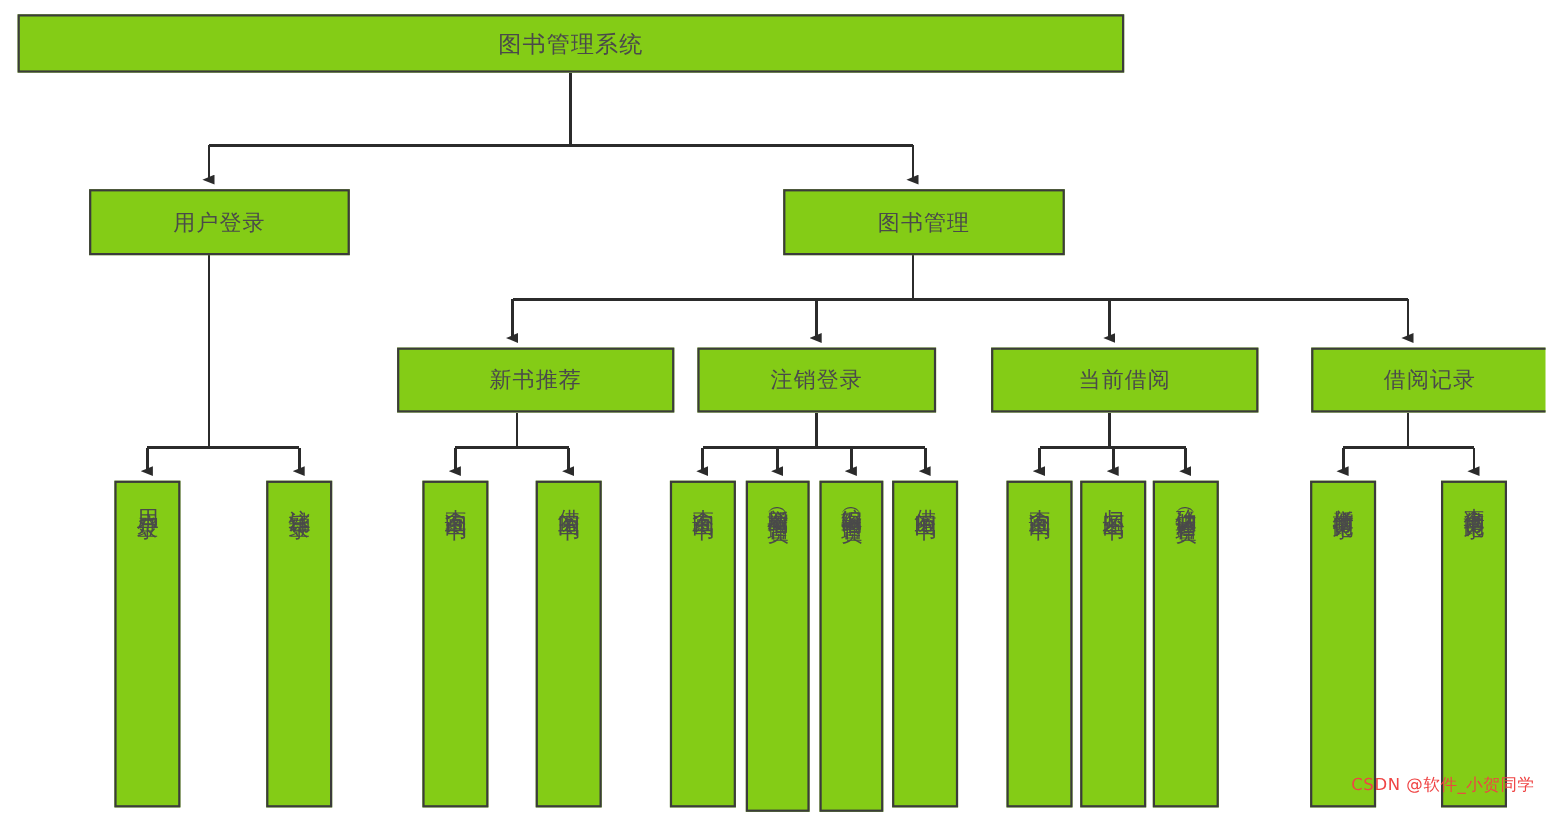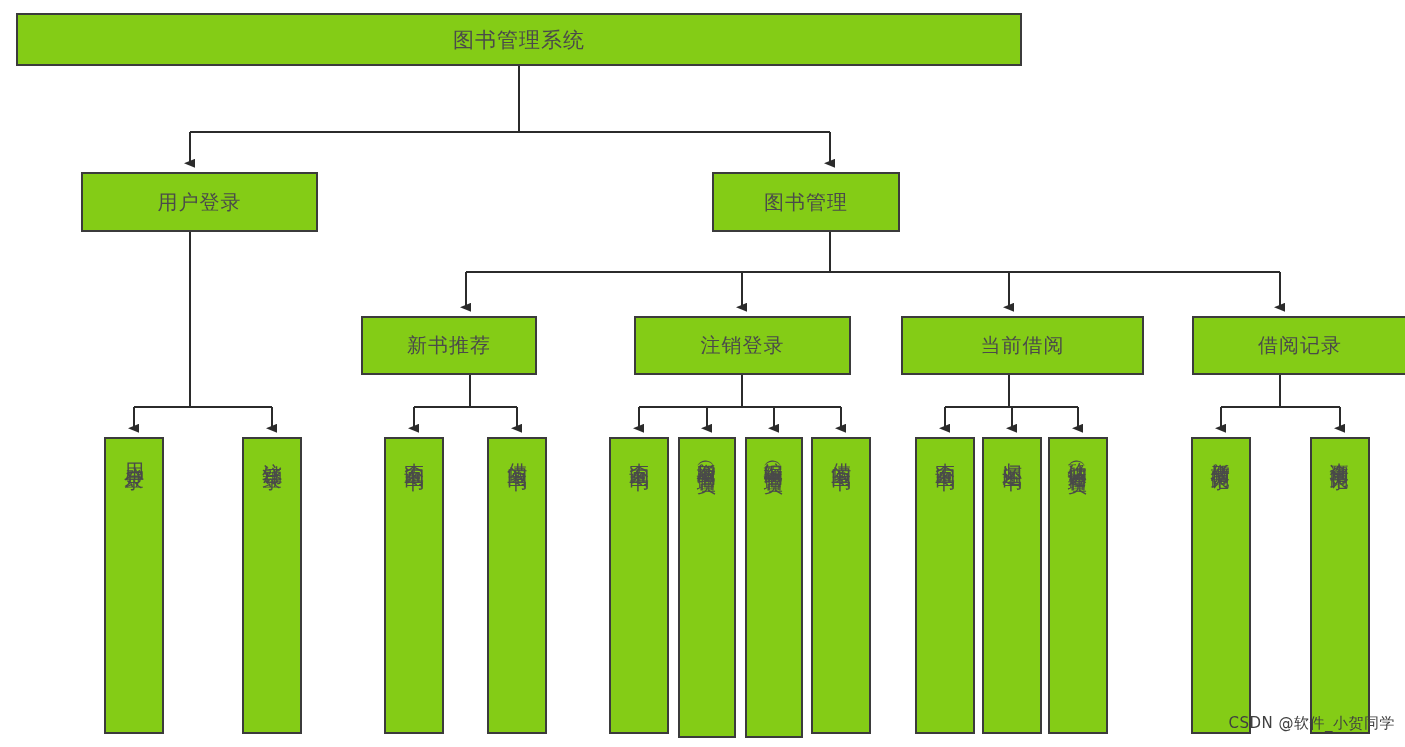--- a/index.html
+++ b/index.html
@@ -55,23 +55,23 @@
     white-space:nowrap;
     display:block;
   }
   .node.leaf.tall .vtext{
     font-size:19px;
     letter-spacing:2px;
   }
   .watermark{
     position:absolute;
     right:10px;
-    bottom:14px;
+    bottom:24px;
     font-size:15px;
-    color:#404040;
+    color:#ef4444;
     letter-spacing:0.5px;
     z-index:3;
     white-space:nowrap;
   }
 </style>
 </head>
 <body>
 
 <div id="diagram">
 
@@ -127,25 +127,25 @@
   </svg>
 
   <div class="node root" style="left:16px;top:13px;width:1006px;height:53px;">
     <span>图书管理系统</span>
   </div>
 
   <div class="node branch" style="left:81px;top:172px;width:237px;height:60px;">
     <span>用户登录</span>
   </div>
 
-  <div class="node branch" style="left:712px;top:172px;width:188px;height:60px;">
+  <div class="node branch" style="left:712px;top:172px;width:256px;height:60px;">
     <span>图书管理</span>
   </div>
 
-  <div class="node branch" style="left:361px;top:316px;width:176px;height:59px;">
+  <div class="node branch" style="left:361px;top:316px;width:252px;height:59px;">
     <span>新书推荐</span>
   </div>
 
   <div class="node branch" style="left:634px;top:316px;width:217px;height:59px;">
     <span>注销登录</span>
   </div>
 
   <div class="node branch" style="left:901px;top:316px;width:243px;height:59px;text-align:right;">
     <span>当前借阅</span>
   </div>

